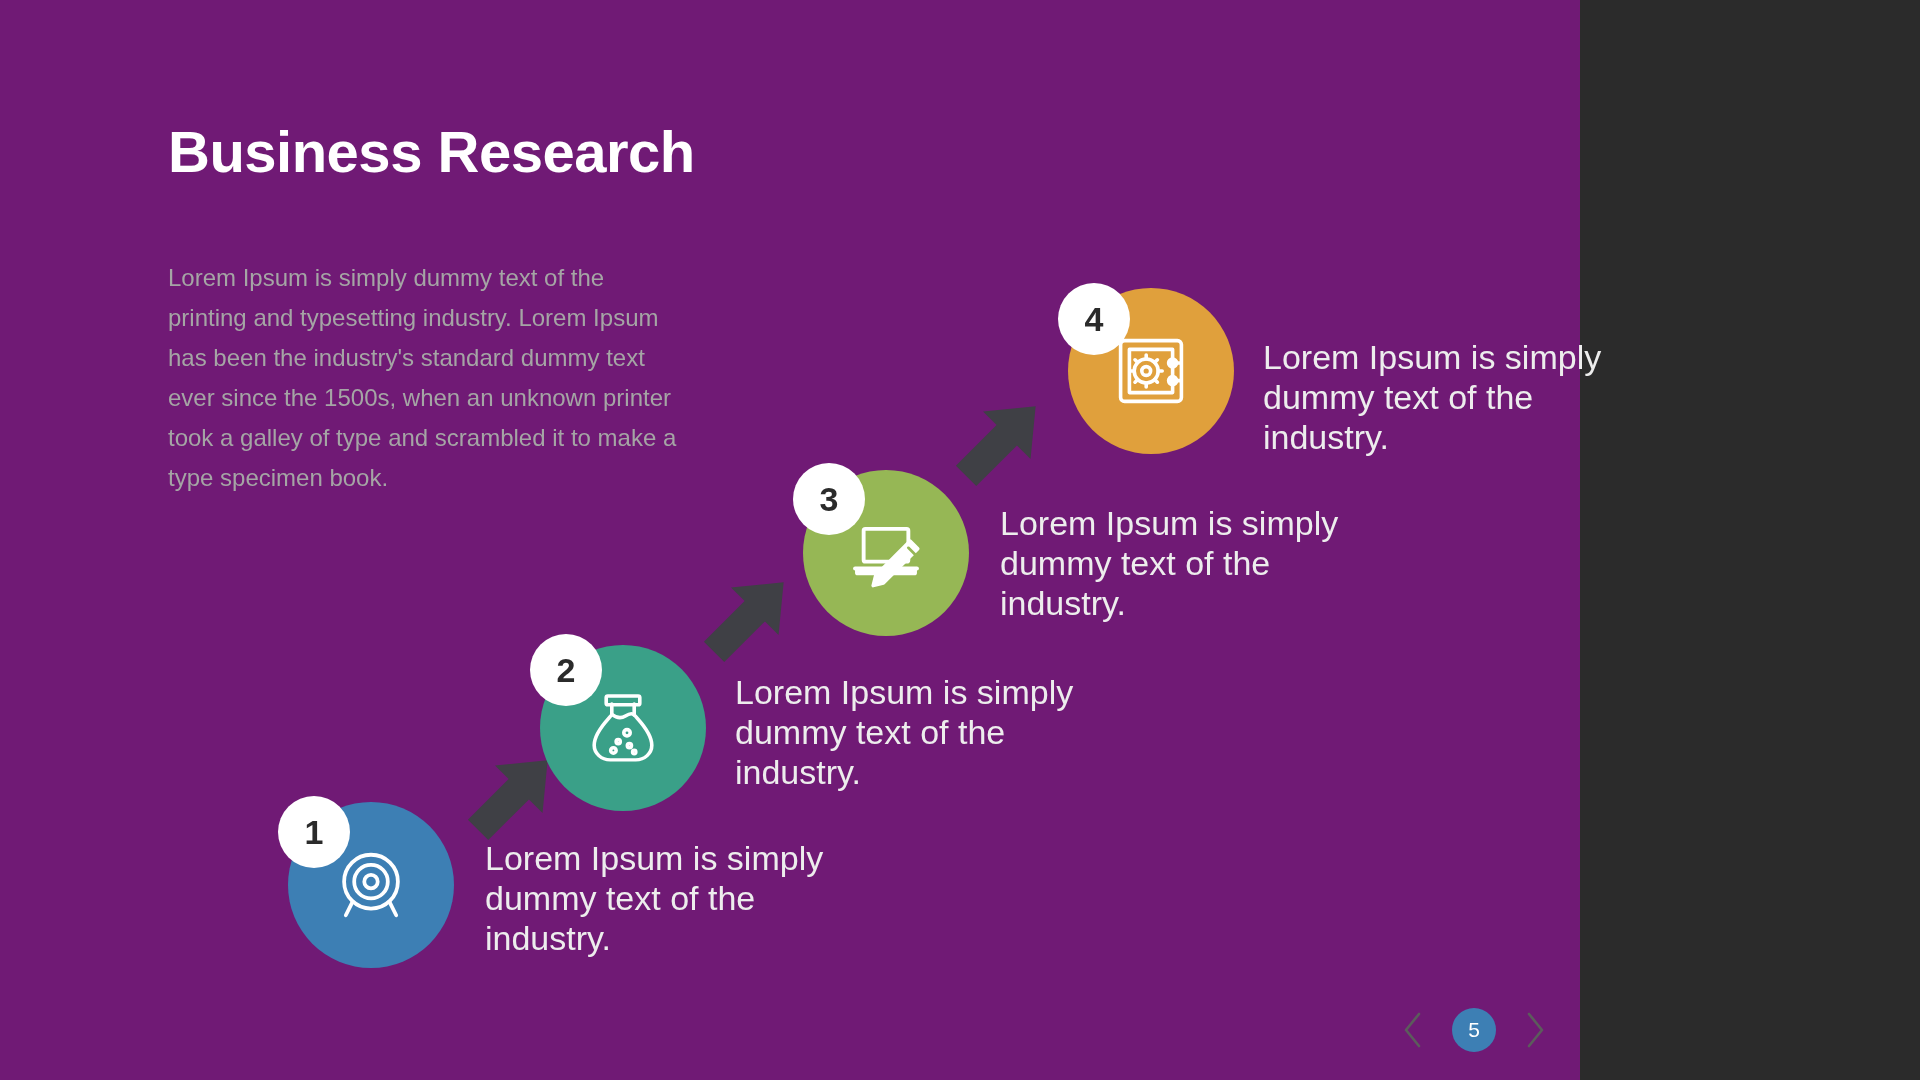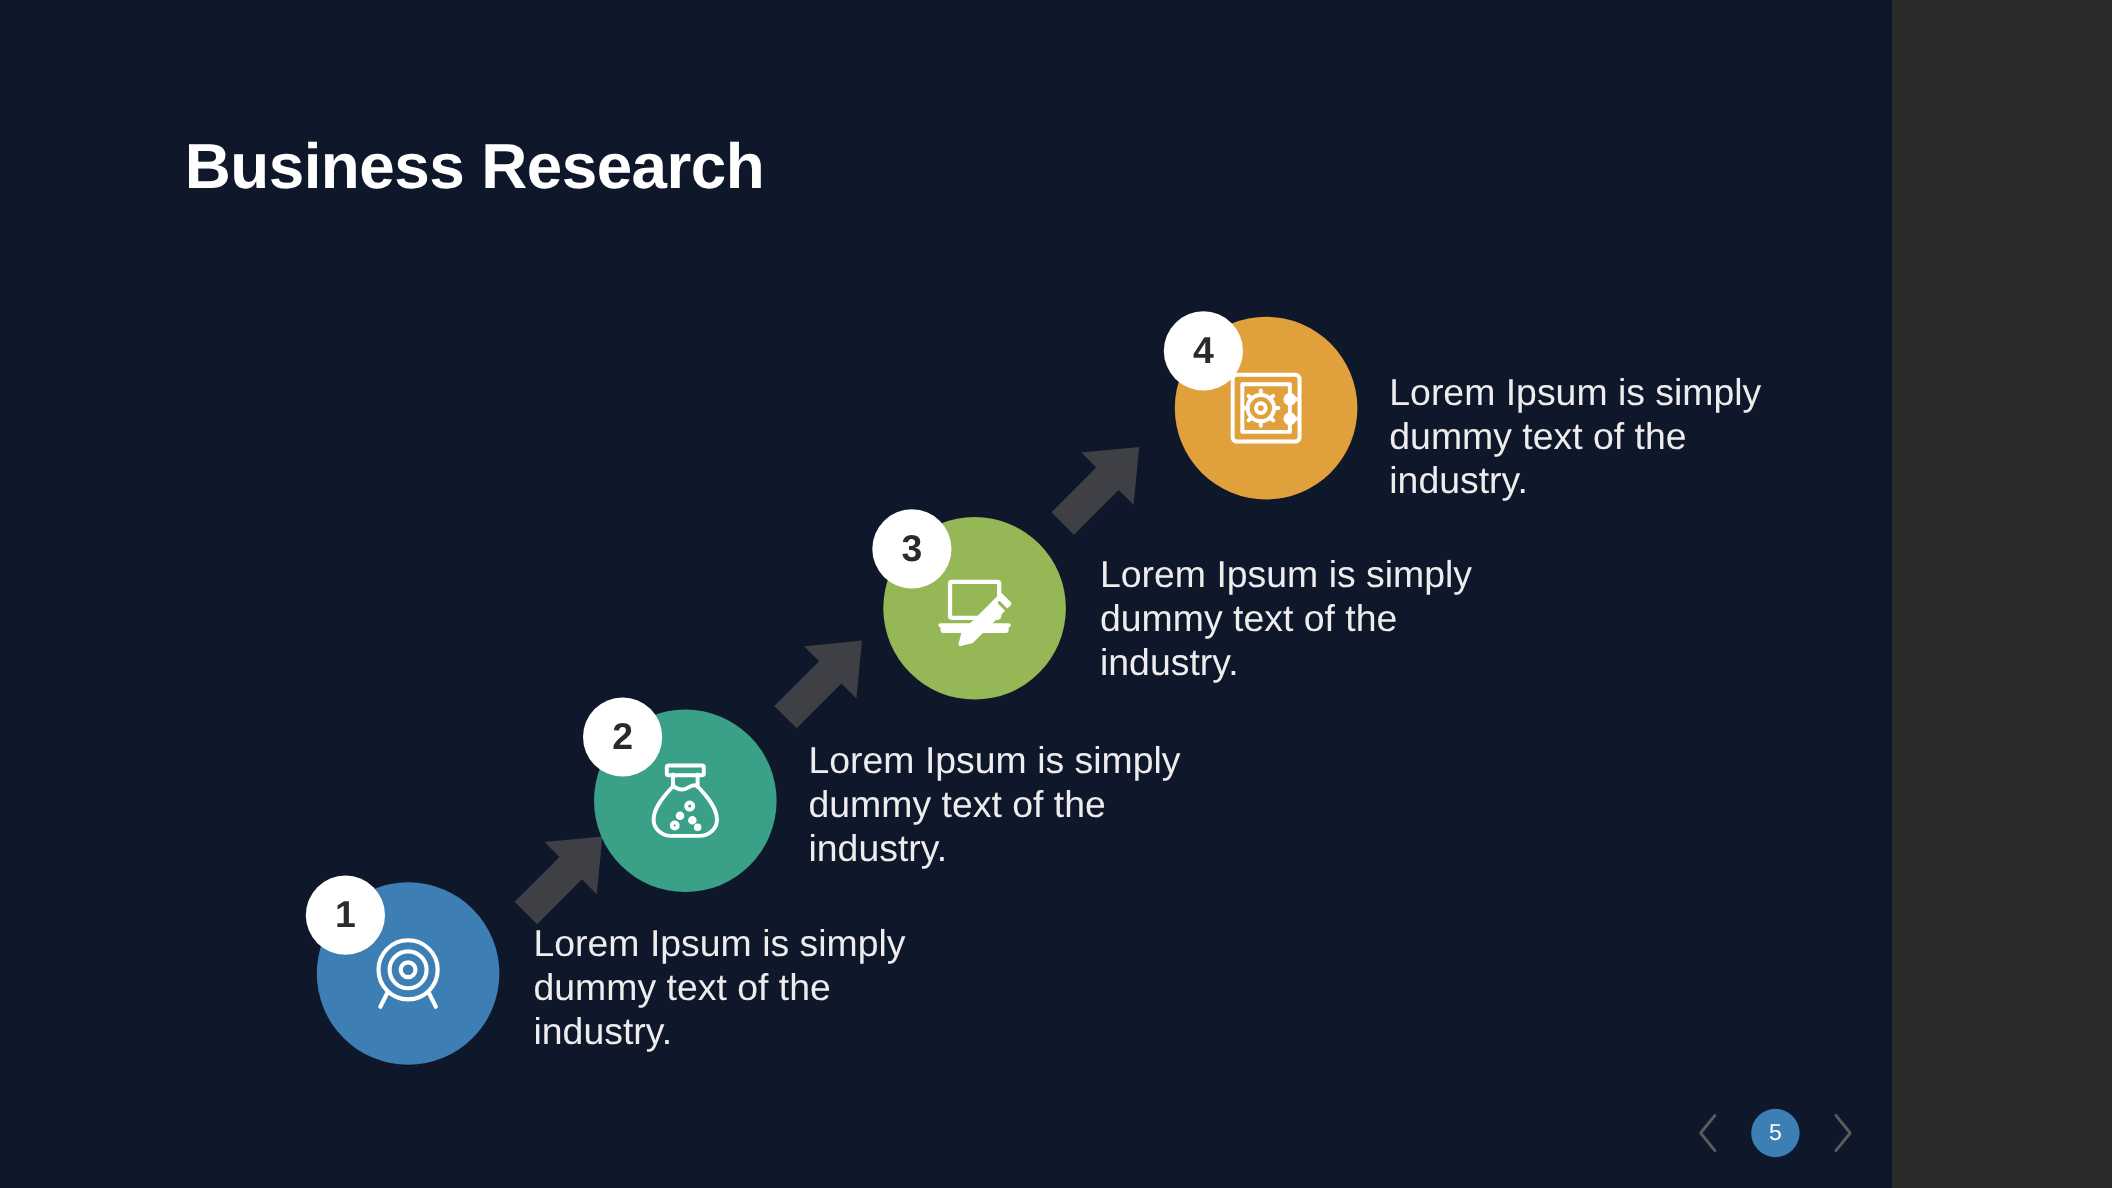--- a/index.html
+++ b/index.html
@@ -4,22 +4,22 @@
 <style>
   * { box-sizing: border-box; margin: 0; padding: 0; }
   html, body {
     width: 1920px; height: 1080px;
     background: #2b2b2b;
     font-family: "Liberation Sans", sans-serif;
     overflow: hidden;
   }
   .slide {
     position: relative;
-    width: 1720px; height: 1080px;
-    background: #0f172a;
+    width: 1580px; height: 1080px;
+    background: #701a75;
   }
 
   
   .slide-title {
     position: absolute;
     left: 168px; top: 118px;
     font-size: 58px;
     font-weight: bold;
     color: #ffffff;
     letter-spacing: -0.5px;
@@ -124,20 +124,21 @@
     display: flex; align-items: center; justify-content: center;
   }
 </style>
 </head>
 <body style="background: rgb(43, 43, 43);">
 
 <div class="slide">
 
   <div class="slide-title">Business Research</div>
 
+  <div class="slide-body">Lorem Ipsum is simply dummy text of the printing and typesetting industry. Lorem Ipsum has been the industry's standard dummy text ever since the 1500s, when an unknown printer took a galley of type and scrambled it to make a type specimen book.</div>
 
   <div class="arrow arrow-1">
     <svg viewBox="0 0 100 100">
       <g transform="rotate(-45 50 50)">
         <polygon points="10,38 58,38 58,22 92,50 58,78 58,62 10,62" fill="#3f4045"></polygon>
       </g>
     </svg>
   </div>
   <div class="arrow arrow-2">
     <svg viewBox="0 0 100 100">

